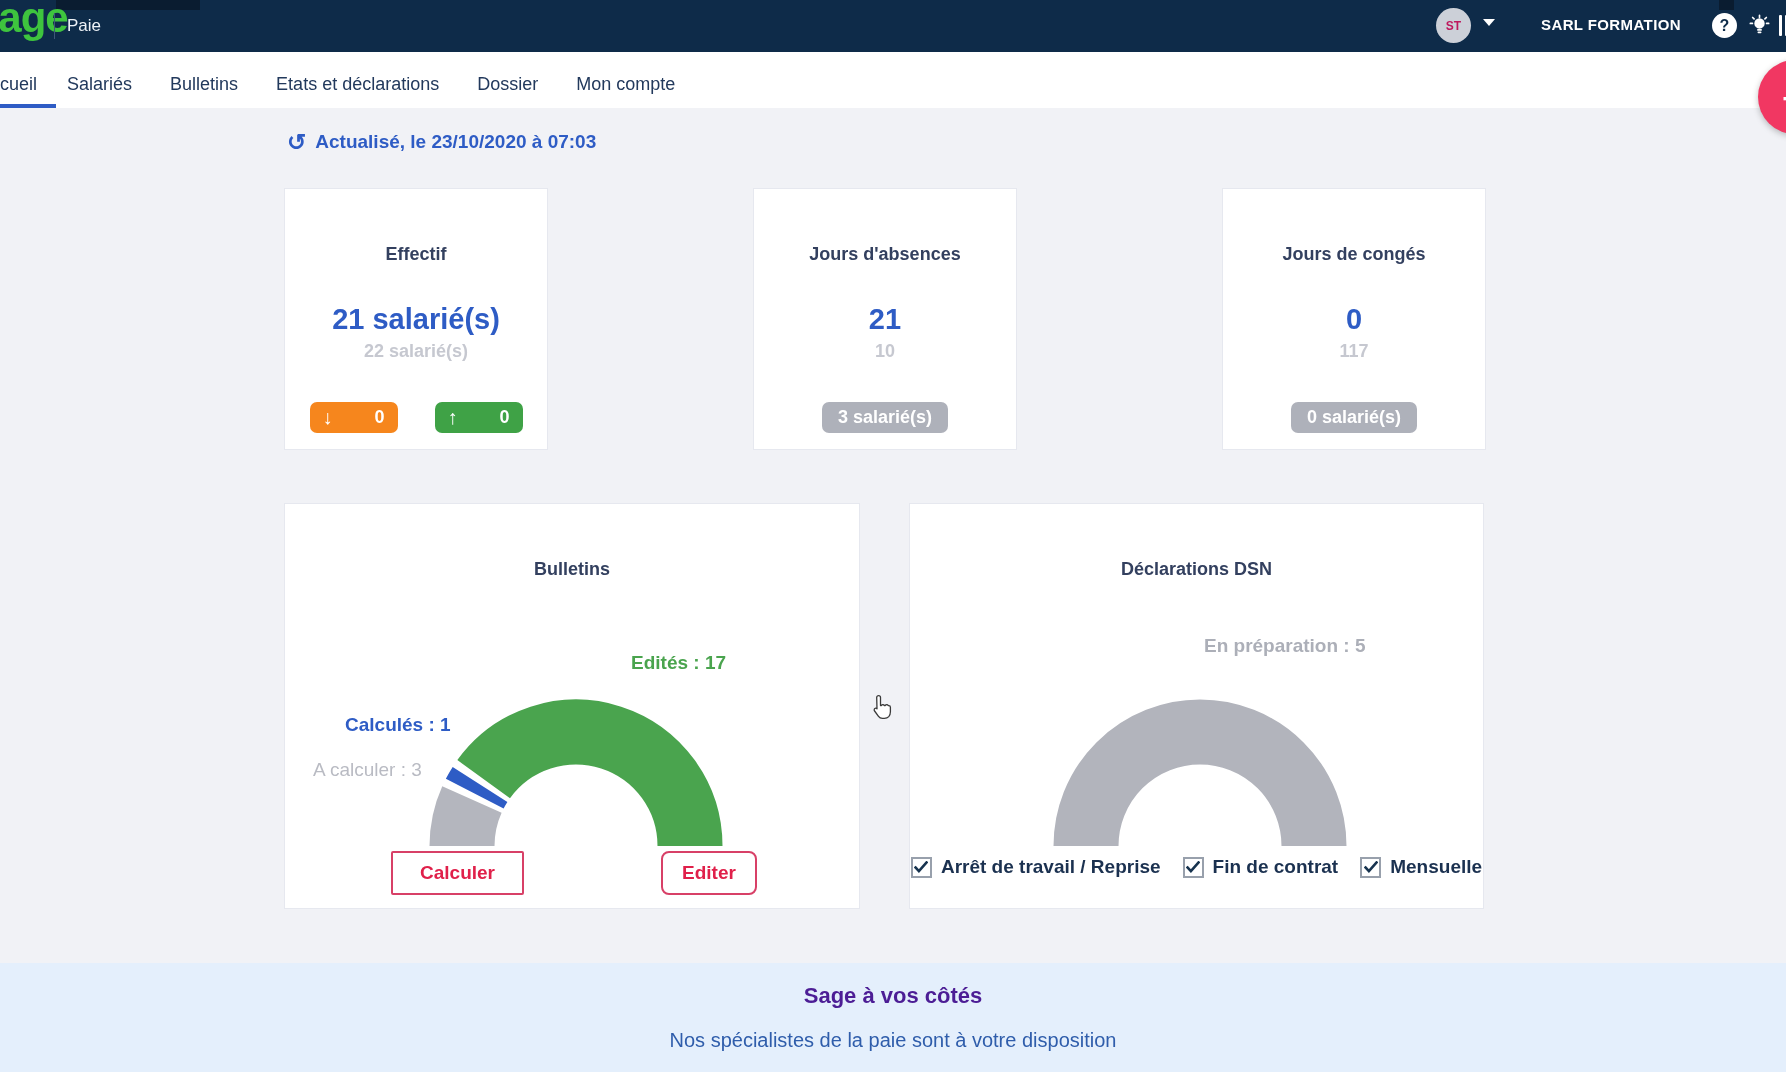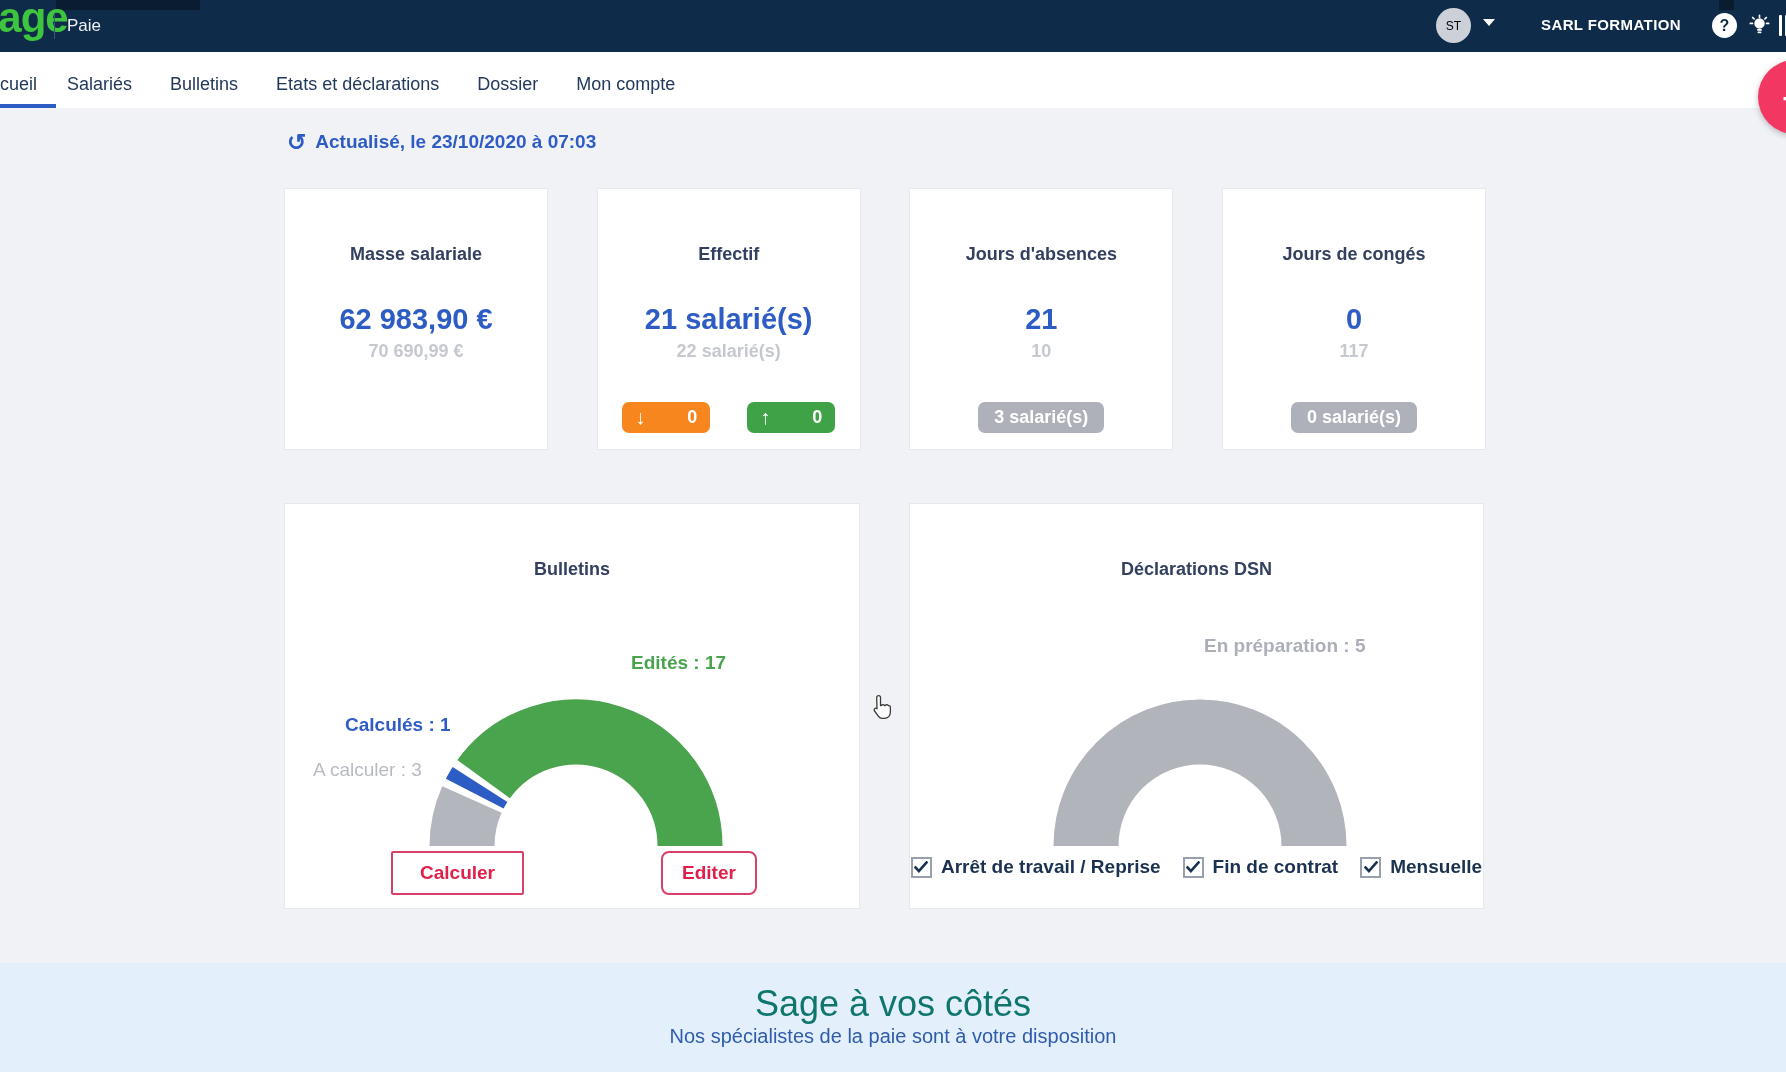--- a/index.html
+++ b/index.html
@@ -8,21 +8,21 @@
     background:#f1f2f6;font-family:"Liberation Sans",sans-serif;
     -webkit-font-smoothing:antialiased;
   }
   
   .topbar{position:absolute;left:0;top:0;width:1786px;height:52px;background:#0e2b49;overflow:hidden;z-index:4;}
   .tab-artifact{position:absolute;top:0;height:10px;background:#0a1c30;}
   .brand{position:absolute;left:-24px;top:-6px;font-size:42px;font-weight:bold;color:#3ec43e;letter-spacing:-1px;}
   .brand-divider{position:absolute;left:54px;top:13px;width:1px;height:26px;background:#3e5877;}
   .product{position:absolute;left:67px;top:16px;font-size:17px;color:#eef2f7;}
   .avatar{position:absolute;left:1436px;top:8px;width:35px;height:35px;border-radius:50%;background:#ccd0d8;
-          display:flex;align-items:center;justify-content:center;font-size:12px;color:#000000;}
+          display:flex;align-items:center;justify-content:center;font-size:12px;color:#be185d;font-weight:bold;}
   .caret{position:absolute;left:1483px;top:19px;width:0;height:0;border-left:6px solid transparent;
          border-right:6px solid transparent;border-top:7px solid #fff;}
   .company{position:absolute;left:1541px;top:16px;font-size:15px;font-weight:bold;color:#fff;letter-spacing:.4px;}
   .help-circle{position:absolute;left:1712px;top:13px;width:25px;height:25px;border-radius:50%;background:#fff;
                display:flex;align-items:center;justify-content:center;font-size:16px;font-weight:bold;color:#0e2b49;}
   .bulb{position:absolute;left:1747px;top:13px;}
   .edge-icon{position:absolute;left:1779px;top:15px;width:14px;height:22px;}
   .edge-icon span{position:absolute;top:0;width:3px;height:21px;background:#fff;border-radius:1px;}
   .edge-icon span:nth-child(1){left:0;}
   .edge-icon span:nth-child(2){left:6px;}
@@ -72,22 +72,22 @@
        color:#e0204a;font-size:19px;font-weight:bold;display:flex;align-items:center;justify-content:center;
        box-sizing:border-box;cursor:pointer;}
   .btn.calculer{left:106px;width:133px;}
   .btn.editer{left:376px;width:96px;border-radius:8px;}
   .dsn-checks{position:absolute;left:0;top:352px;width:100%;display:flex;justify-content:center;gap:22px;align-items:flex-end;}
   .check-item{display:flex;align-items:center;gap:9px;cursor:pointer;}
   .checkbox{width:17px;height:17px;border:2px solid #98a0ac;background:#fff;display:flex;align-items:center;justify-content:center;}
   .check-label{font-size:19px;font-weight:bold;color:#1b3150;white-space:nowrap;}
   
   .footer{position:absolute;left:0;top:963px;width:1786px;height:109px;background:#e4effc;text-align:center;}
-  .footer-title{padding-top:20px;font-size:36px;font-weight:normal;color:#0f766e;}
-  .footer-sub{margin-top:0;font-size:20px;color:#2f5dab;}
+  .footer-title{padding-top:20px;font-size:22px;font-weight:bold;color:#4c1d95;}
+  .footer-sub{margin-top:20px;font-size:20px;color:#2f5dab;}
   
   .cursor{position:absolute;left:870px;top:694px;z-index:9;}
 </style>
 </head>
 <body>
 
 <div class="topbar">
   <div class="tab-artifact" style="left:56px;width:144px;"></div>
   <div class="tab-artifact" style="left:1719px;width:15px;"></div>
   <div class="brand">sage</div>
@@ -125,25 +125,20 @@
 </div>
 <div class="add-btn">+</div>
 
 <div class="refresh">
   <span class="refresh-icon">↺</span>
   <span>Actualisé, le 23/10/2020 à 07:03</span>
 </div>
 
 <div class="kpi-row">
   <div class="kpi-card">
-    <div class="kpi-title">Masse salariale</div>
-    <div class="kpi-value">62 983,90 €</div>
-    <div class="kpi-sub">70 690,99 €</div>
-  </div>
-  <div class="kpi-card">
     <div class="kpi-title">Effectif</div>
     <div class="kpi-value">21 salarié(s)</div>
     <div class="kpi-sub">22 salarié(s)</div>
     <div class="kpi-badges">
       <div class="pill down">
         <span class="arrow">↓</span>
         <span>0</span>
       </div>
       <div class="pill up">
         <span class="arrow">↑</span>

